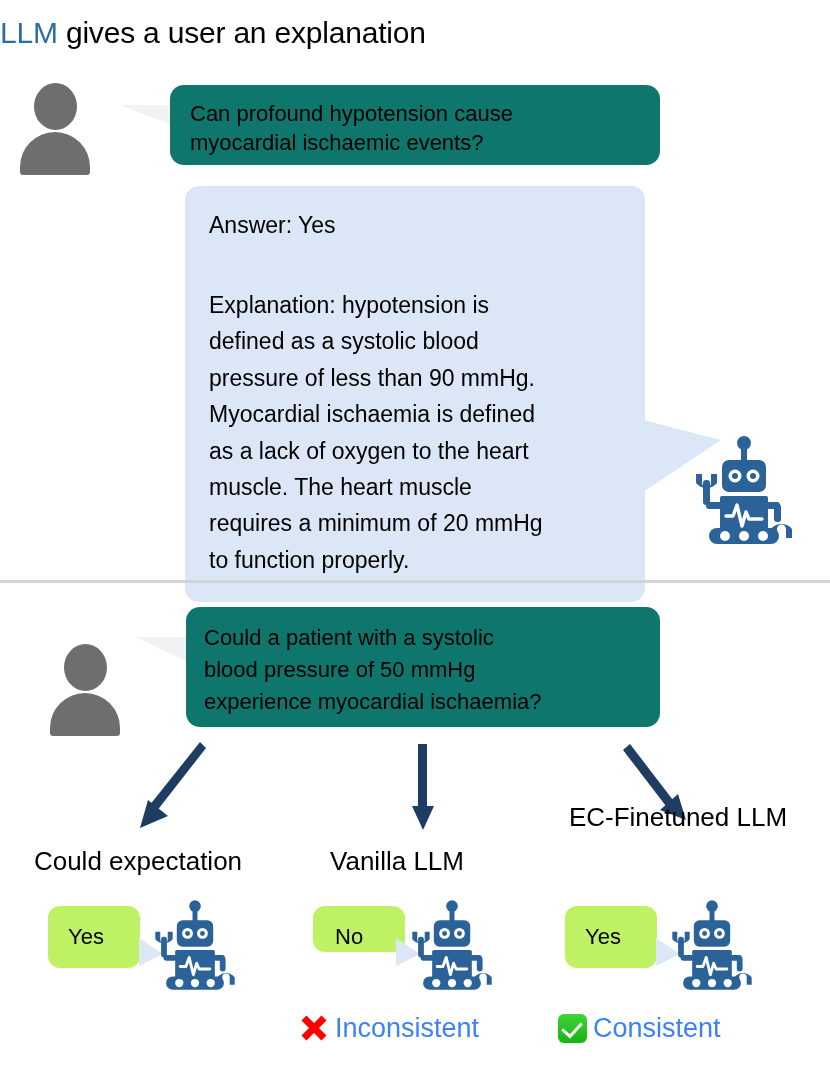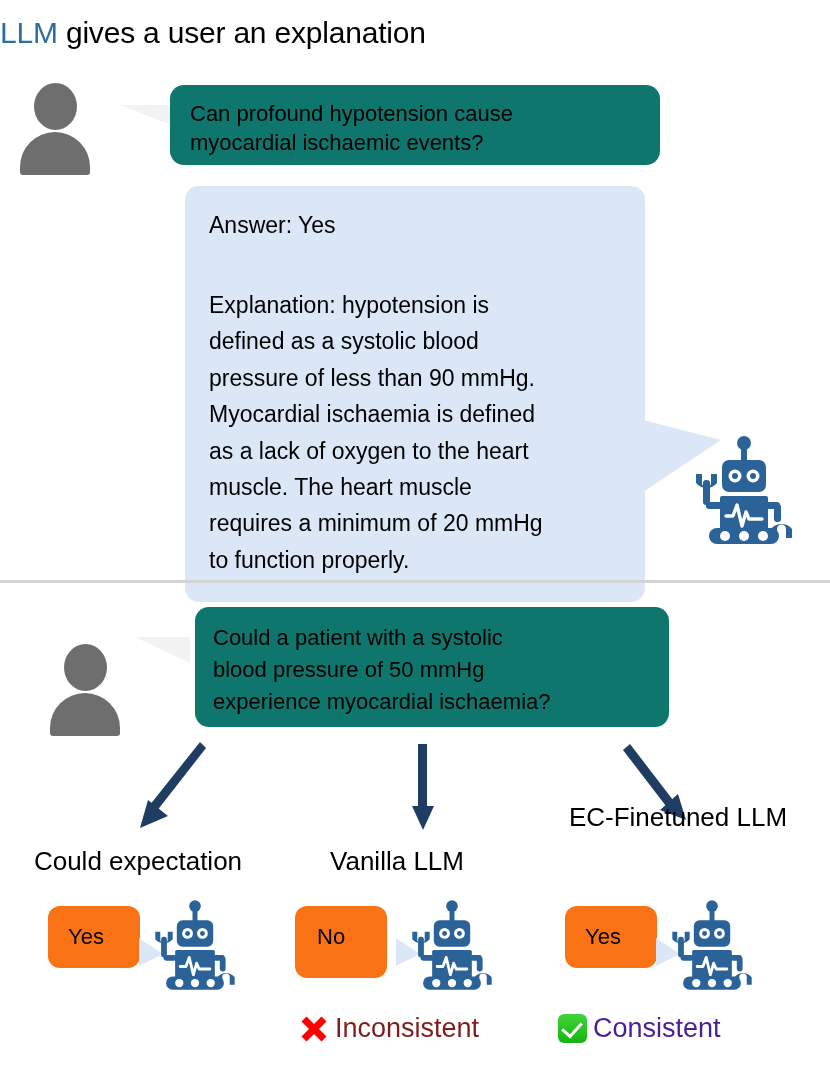--- a/index.html
+++ b/index.html
@@ -96,21 +96,21 @@
     margin-top: 12px;
   }
   #a1-tail {
     left: 643px; top: 420px;
     border-top: 20px solid transparent;
     border-bottom: 52px solid transparent;
     border-left: 78px solid #dbe7f6;
   }
 
   
-  #q2-bubble { left: 195px; top: 607px; width: 474px; height: 120px; text-decoration: underline; }
+  #q2-bubble { left: 186px; top: 607px; width: 474px; height: 120px; text-decoration: underline; }
   #q2-text {
     left: 18px; top: 15px;
     font-size: 22px; line-height: 32px;
   }
   #q2-tail {
     left: 135px; top: 637px;
     border-top: 0 solid transparent;
     border-bottom: 26px solid transparent;
     border-right: 55px solid #f2f2f2;
   }
@@ -124,21 +124,21 @@
     font-size: 26px;
     line-height: 32px;
     white-space: nowrap;
     text-align: center;
   }
 
   
   .mini-bubble {
     position: absolute;
     border-radius: 12px;
-    background: #f97316;
+    background: #bef264;
   }
   .mini-text {
     position: absolute;
     font-size: 22px;
     line-height: 26px;
     white-space: nowrap;
   }
   .mini-tail {
     position: absolute;
     width: 0; height: 0;
@@ -150,22 +150,22 @@
   
   .verdict {
     position: absolute;
     font-size: 27px;
     line-height: 32px;
     white-space: nowrap;
     display: flex;
     align-items: center;
     gap: 6px;
   }
-  .verdict-bad  { color: #7f1d1d; align-items: flex-end; }
-  .verdict-good { color: #4c1d95; }
+  .verdict-bad  { color: #3b82f6; }
+  .verdict-good { color: #3b82f6; }
 
   .xmark { display: inline-block; width: 30px; height: 30px; }
   .checkbox-icon {
     display: inline-block;
     width: 29px; height: 29px;
     border-radius: 6px;
     background: linear-gradient(180deg, #3fd43a 0%, #16b510 100%);
     position: relative;
   }
   .checkbox-icon::after {
@@ -301,21 +301,21 @@
     <rect x="82" y="68" width="7" height="18" rx="3"></rect>
     <path d="M100 102 h-6 v-9 a4.5 4.5 0 0 0 -9 0 v9 h-6 v-9 a13.5 13.5 0 0 1 21 0 z"></path>
     <path d="M34 80 h7 l4 -11 l5 21 l4 -14 l3 7 h13" fill="none" stroke="#ffffff" stroke-width="3.4" stroke-linecap="round" stroke-linejoin="round"></path>
     <rect x="17" y="92" width="70" height="16" rx="8"></rect>
     <circle cx="33" cy="100" r="5" fill="#ffffff"></circle>
     <circle cx="52" cy="100" r="5" fill="#ffffff"></circle>
     <circle cx="71" cy="100" r="5" fill="#ffffff"></circle>
   </g>
 </svg>
 
-<div class="mini-bubble" style="left:295px; top:906px; width:92px; height:72px;">
+<div class="mini-bubble" style="left:313px; top:906px; width:92px; height:46px;">
   <div class="mini-text" style="left:22px; top:18px;">No</div>
 </div>
 <div class="mini-tail" style="left:396px; top:938px;"></div>
 
 <svg class="robot-svg" style="left:409px; top:900px;" width="86" height="90" viewBox="0 0 104 108">
   <g fill="#2b6298">
     <circle cx="52" cy="7" r="7"></circle>
     <rect x="49" y="10" width="6" height="16"></rect>
     <rect x="30" y="24" width="44" height="32" rx="7"></rect>
     <circle cx="43" cy="40" r="6.5" fill="#ffffff"></circle>

